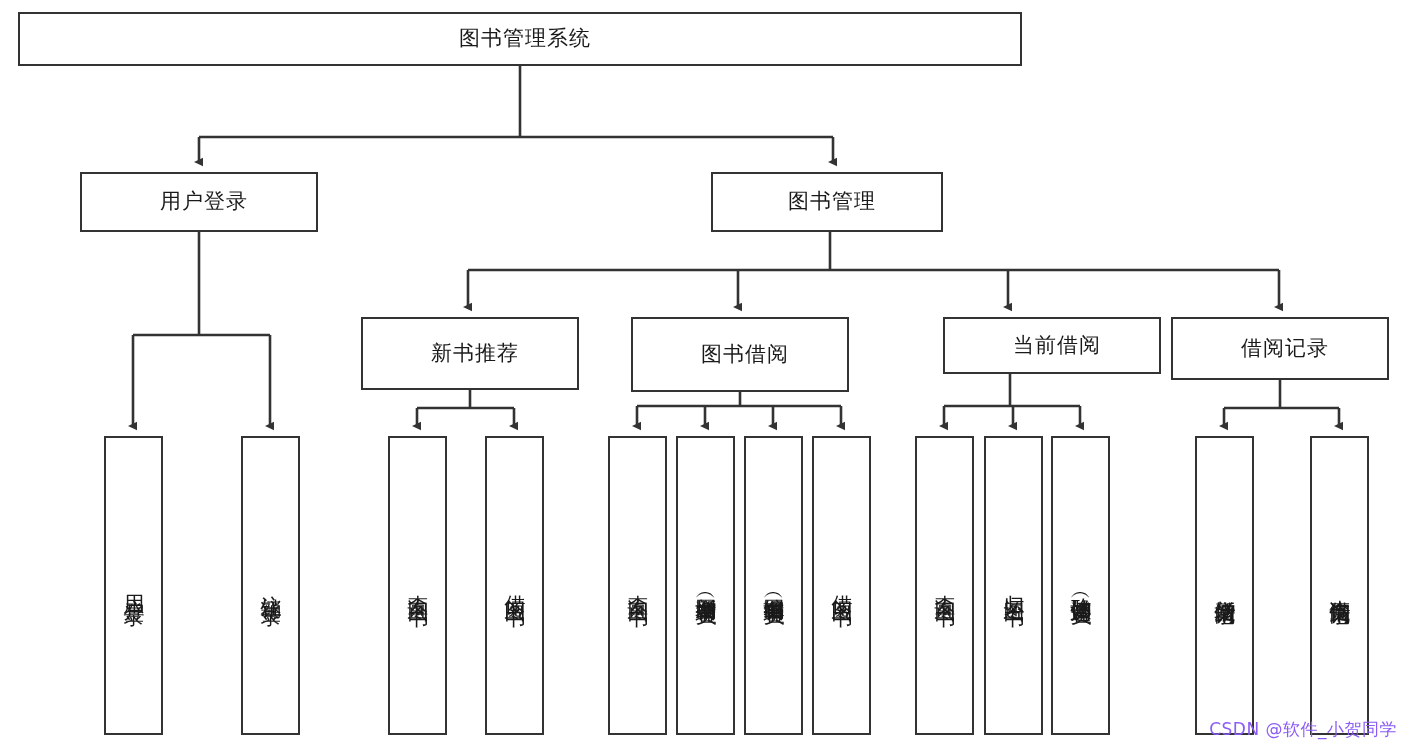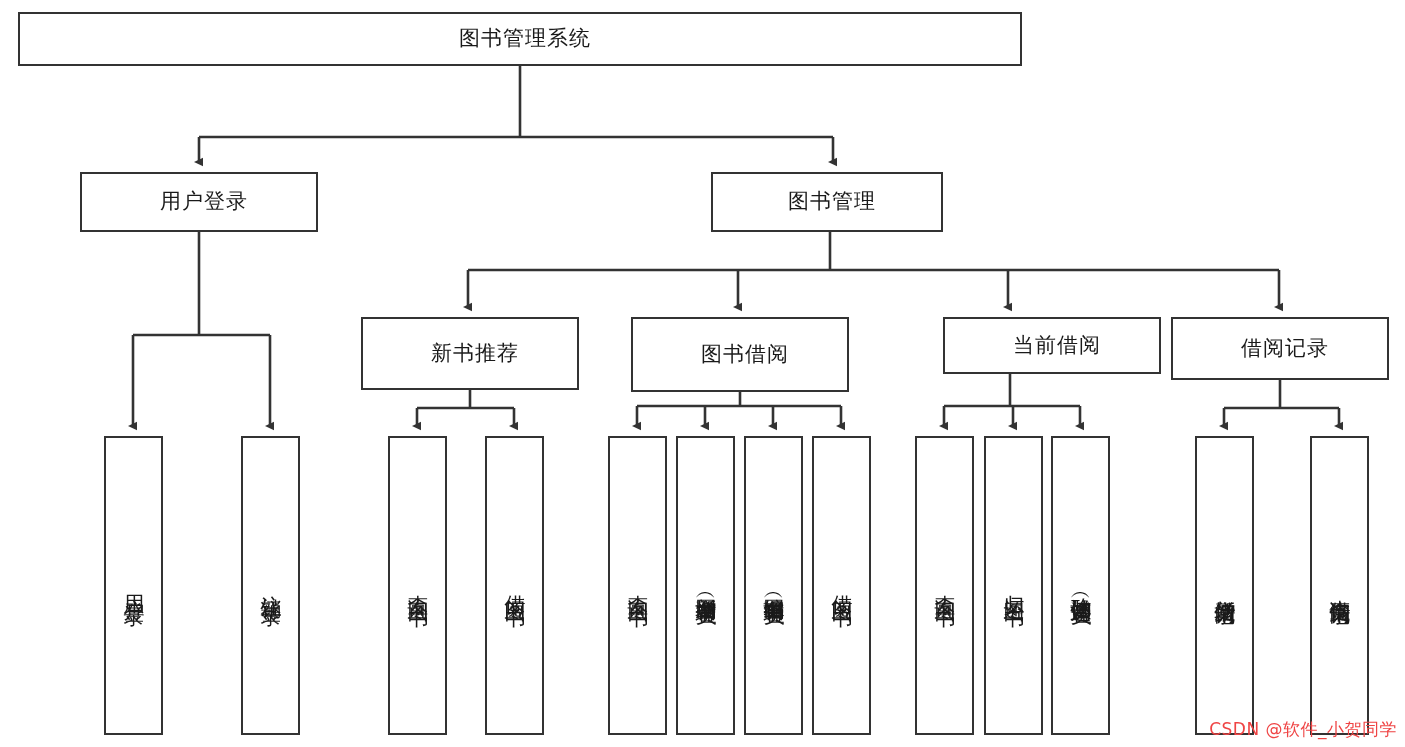--- a/index.html
+++ b/index.html
@@ -52,21 +52,21 @@
     white-space: nowrap;
   }
   .node-v.tight {
     letter-spacing: 1px;
   }
   .watermark {
     position: absolute;
     right: 8px;
     bottom: 6px;
     font-size: 17px;
-    color: #ef4444;
+    color: #8b5cf6;
     letter-spacing: 0.5px;
     white-space: nowrap;
     text-align: right;
   }
 </style>
 </head>
 <body>
 
 <div id="canvas">
 

